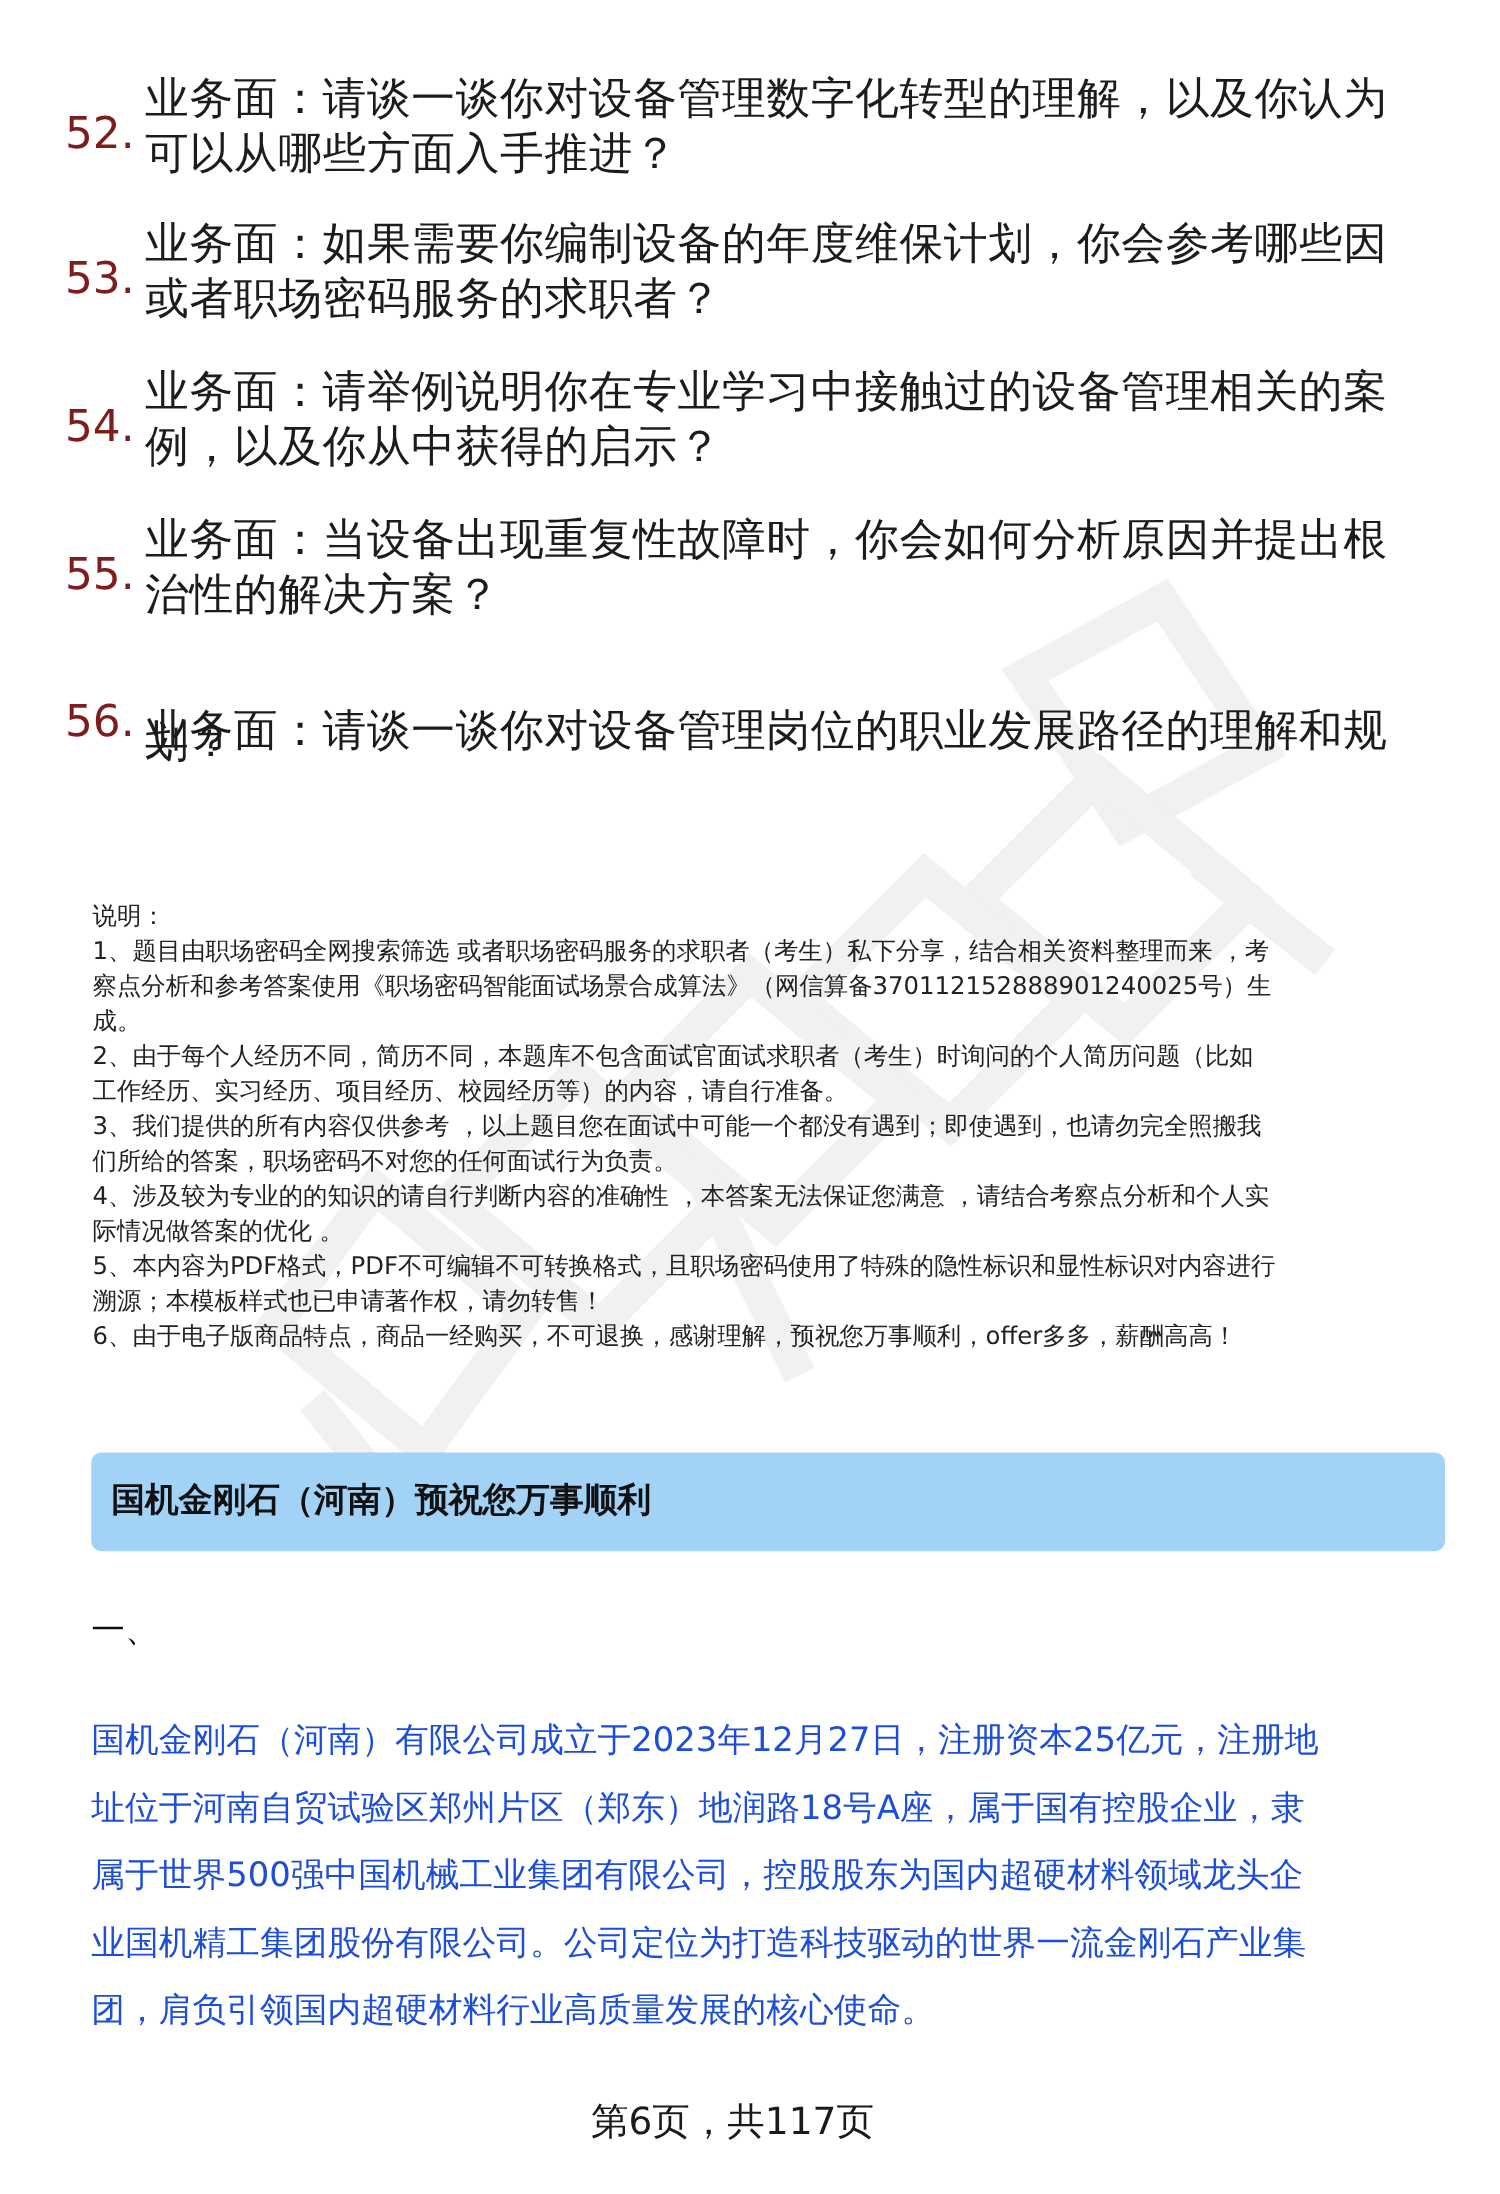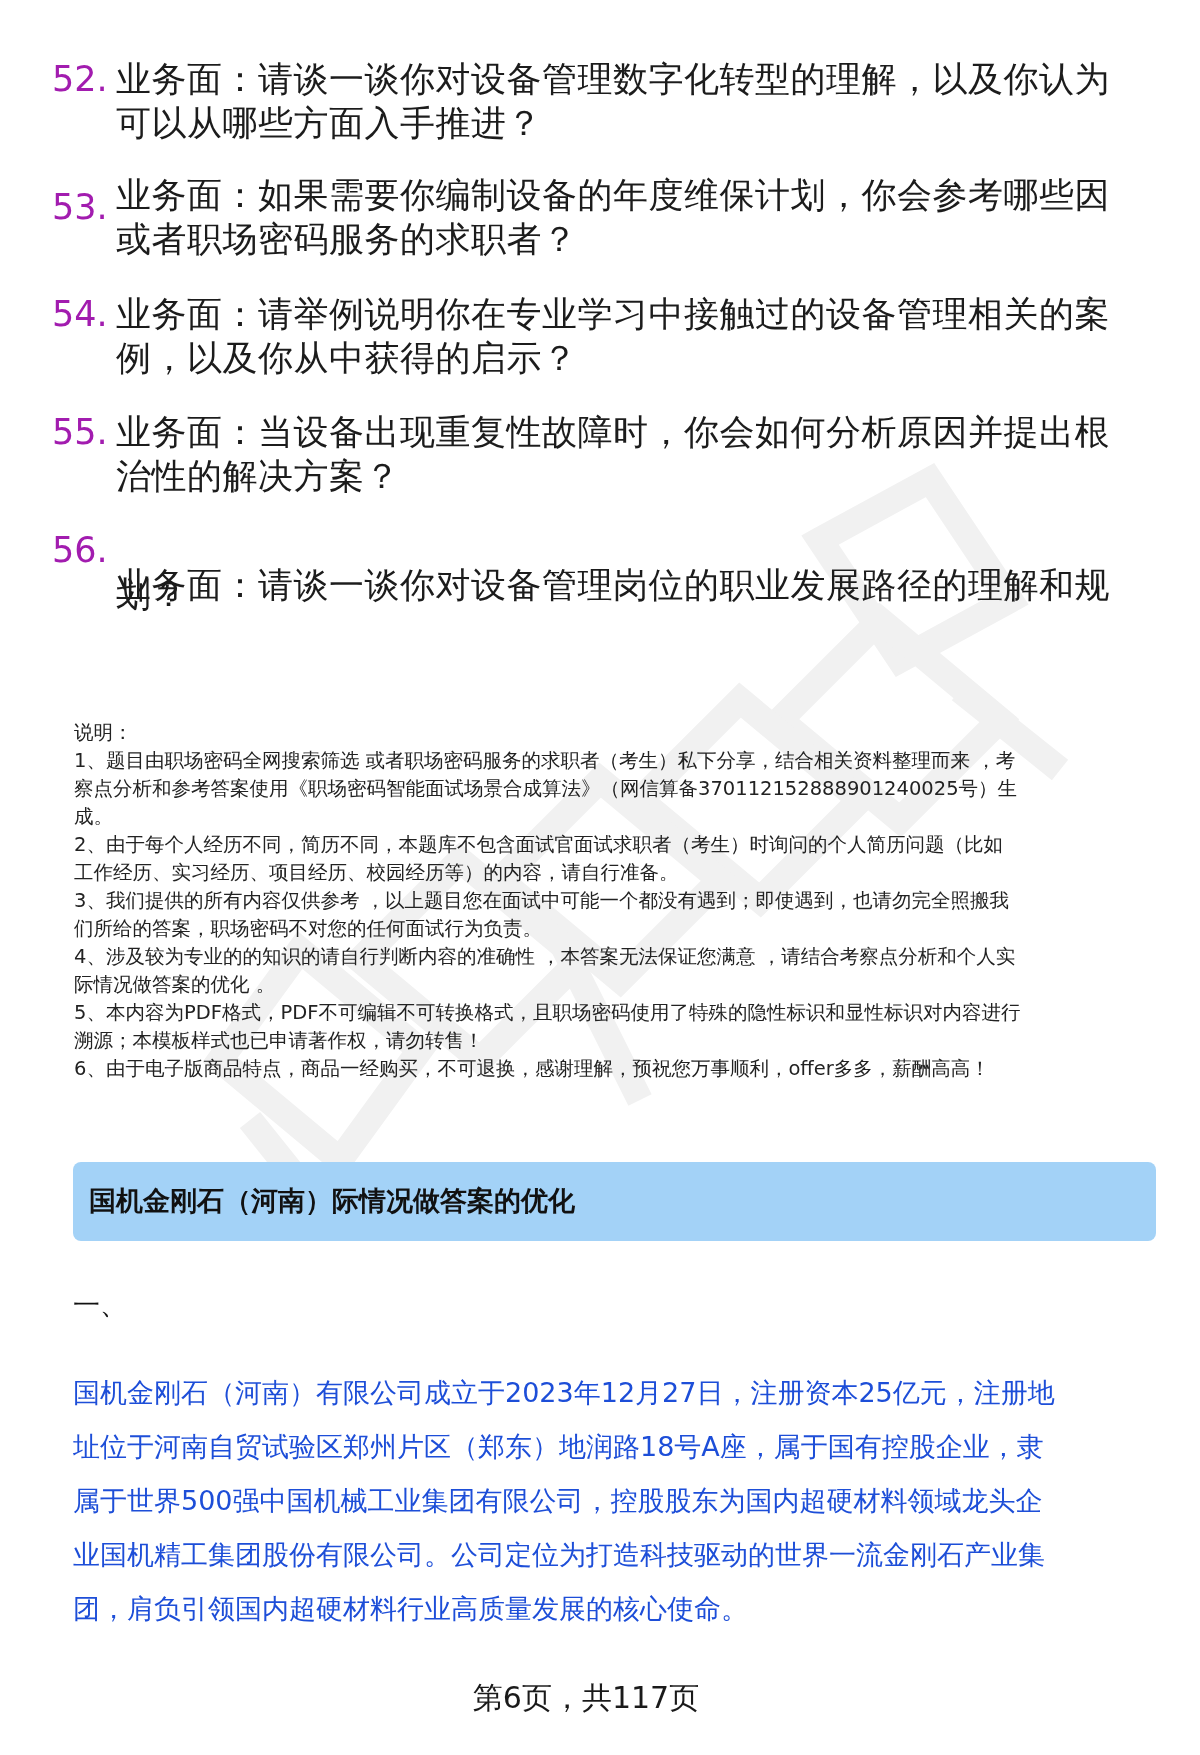--- a/index.html
+++ b/index.html
@@ -41,21 +41,22 @@
       line-height: 46px;
       color: #1c1c1c;
       letter-spacing: 0.5px;
     }
     .q-num {
       position: absolute;
       left: 0;
       white-space: nowrap;
       font-size: 35px;
       line-height: 46px;
-      color: #a21caf;
+      color: #7f1d1d;
+      margin-top: 28px;
     }
     
     .notes {
       position: absolute;
       left: 74px;
       top: 718px;
       width: 1100px;
     }
     .note-line {
       position: absolute;
@@ -131,21 +132,21 @@
 
 <div class="page">
 
   <div class="question" style="top:56px;">
     <span class="q-num" style="top:0;">52.</span>
     <span class="q-line" style="left:64px; top:0;">业务面：请谈一谈你对设备管理数字化转型的理解，以及你认为</span>
     <span class="q-line" style="left:64px; top:44px;">可以从哪些方面入手推进？</span>
   </div>
 
   <div class="question" style="top:172px;">
-    <span class="q-num" style="top:12px;">53.</span>
+    <span class="q-num" style="top:0;">53.</span>
     <span class="q-line" style="left:64px; top:0;">业务面：如果需要你编制设备的年度维保计划，你会参考哪些因</span>
     <span class="q-line" style="left:64px; top:44px;">或者职场密码服务的求职者？</span>
   </div>
 
   <div class="question" style="top:291px;">
     <span class="q-num" style="top:0;">54.</span>
     <span class="q-line" style="left:64px; top:0;">业务面：请举例说明你在专业学习中接触过的设备管理相关的案</span>
     <span class="q-line" style="left:64px; top:44px;text-align:center;">例，以及你从中获得的启示？</span>
   </div>
 
@@ -171,21 +172,21 @@
     <span class="note-line" style="top:168px;">3、我们提供的所有内容仅供参考 ，以上题目您在面试中可能一个都没有遇到；即使遇到，也请勿完全照搬我</span>
     <span class="note-line" style="top:196px;">们所给的答案，职场密码不对您的任何面试行为负责。</span>
     <span class="note-line" style="top:224px;">4、涉及较为专业的的知识的请自行判断内容的准确性 ，本答案无法保证您满意 ，请结合考察点分析和个人实</span>
     <span class="note-line" style="top:252px;">际情况做答案的优化 。</span>
     <span class="note-line" style="top:280px;">5、本内容为PDF格式，PDF不可编辑不可转换格式，且职场密码使用了特殊的隐性标识和显性标识对内容进行</span>
     <span class="note-line" style="top:308px;">溯源；本模板样式也已申请著作权，请勿转售！</span>
     <span class="note-line" style="top:336px;">6、由于电子版商品特点，商品一经购买，不可退换，感谢理解，预祝您万事顺利，offer多多，薪酬高高！</span>
   </div>
 
   <div class="section-header">
-    <span class="section-title">国机金刚石（河南）际情况做答案的优化</span>
+    <span class="section-title">国机金刚石（河南）预祝您万事顺利</span>
   </div>
 
   <span class="subsection-mark">一、</span>
 
   <div>
     <span class="body-line" style="top:1375px;">国机金刚石（河南）有限公司成立于2023年12月27日，注册资本25亿元，注册地</span>
     <span class="body-line" style="top:1429px;">址位于河南自贸试验区郑州片区（郑东）地润路18号A座，属于国有控股企业，隶</span>
     <span class="body-line" style="top:1483px;">属于世界500强中国机械工业集团有限公司，控股股东为国内超硬材料领域龙头企</span>
     <span class="body-line" style="top:1537px;">业国机精工集团股份有限公司。公司定位为打造科技驱动的世界一流金刚石产业集</span>
     <span class="body-line" style="top:1591px;">团，肩负引领国内超硬材料行业高质量发展的核心使命。</span>

